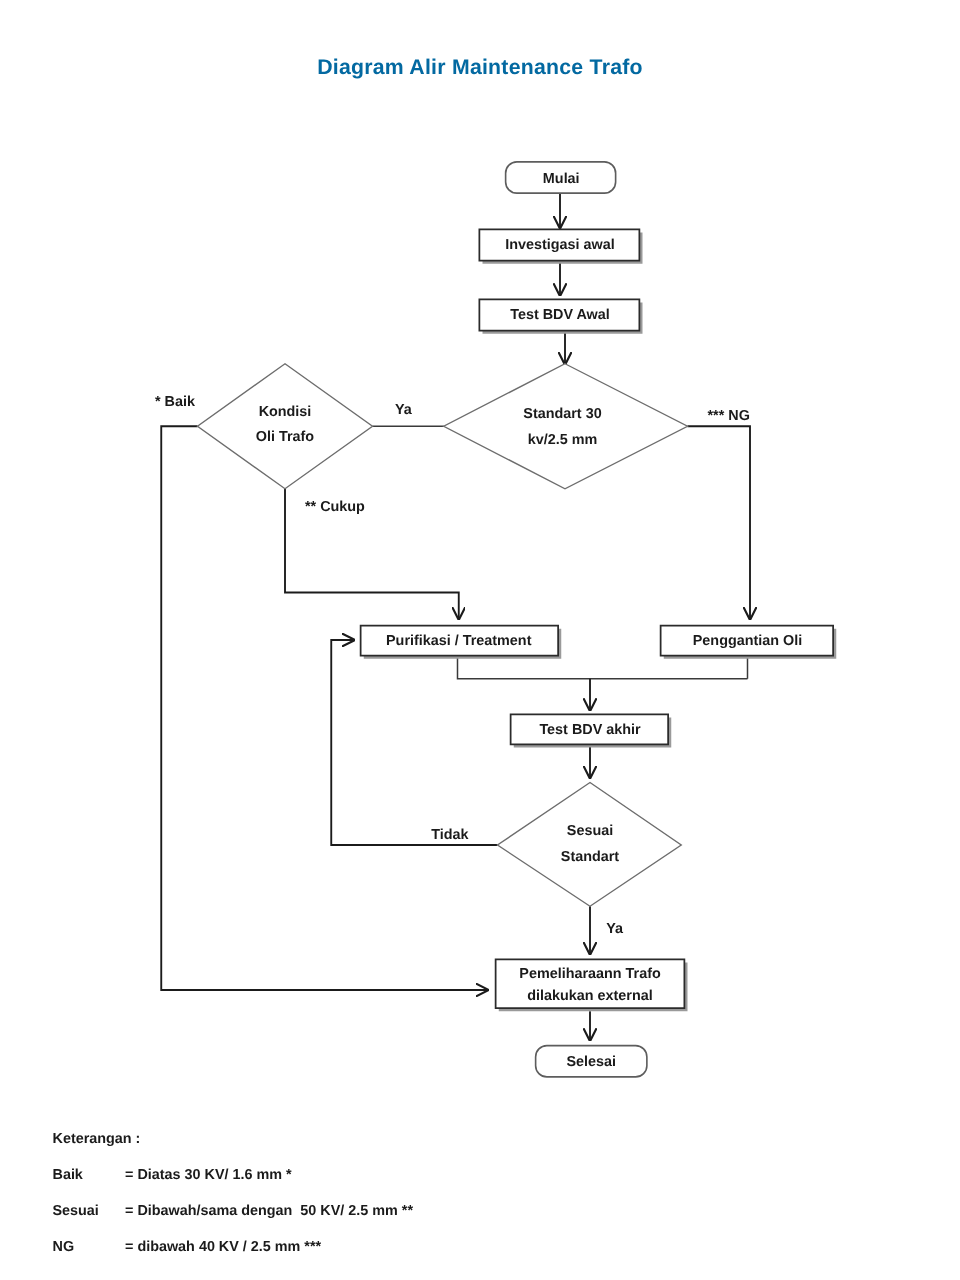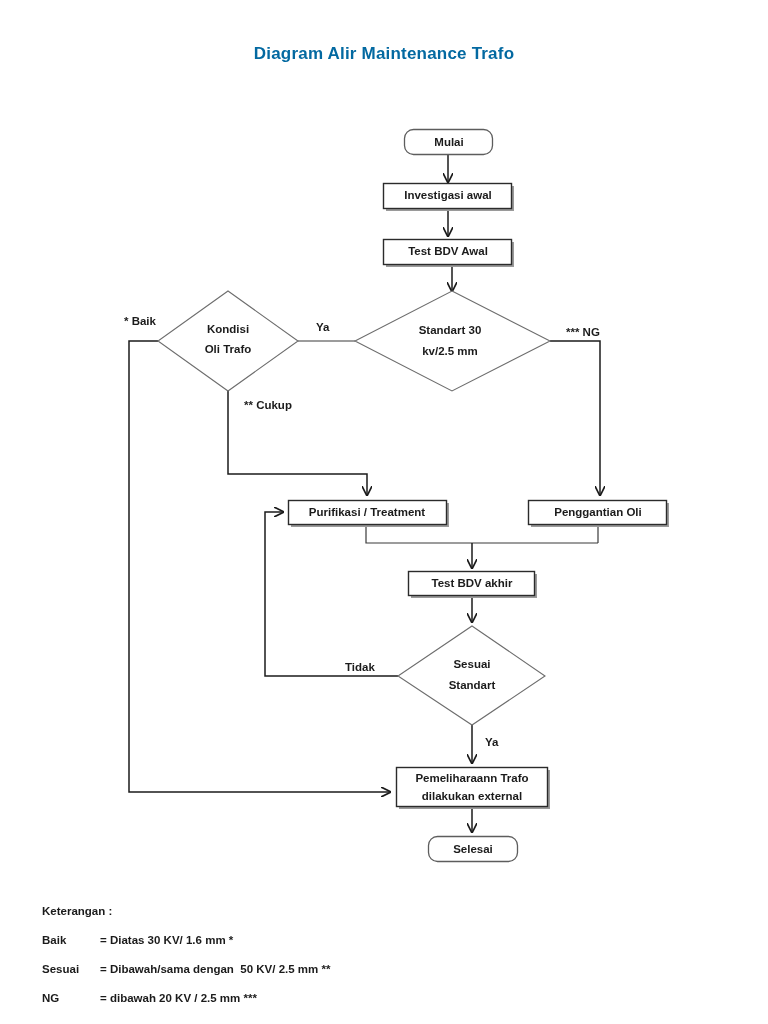--- a/index.html
+++ b/index.html
@@ -238,17 +238,17 @@
       <span class="legend-val">= Diatas 30 KV/ 1.6 mm *</span>
     </div>
 
     <div class="legend-row">
       <span class="legend-key">Sesuai</span>
       <span class="legend-val">= Dibawah/sama dengan  50 KV/ 2.5 mm **</span>
     </div>
 
     <div class="legend-row">
       <span class="legend-key">NG</span>
-      <span class="legend-val">= dibawah 20 KV / 2.5 mm ***</span>
+      <span class="legend-val">= dibawah 40 KV / 2.5 mm ***</span>
     </div>
   </div>
 
 </div>
 
 </body></html>

